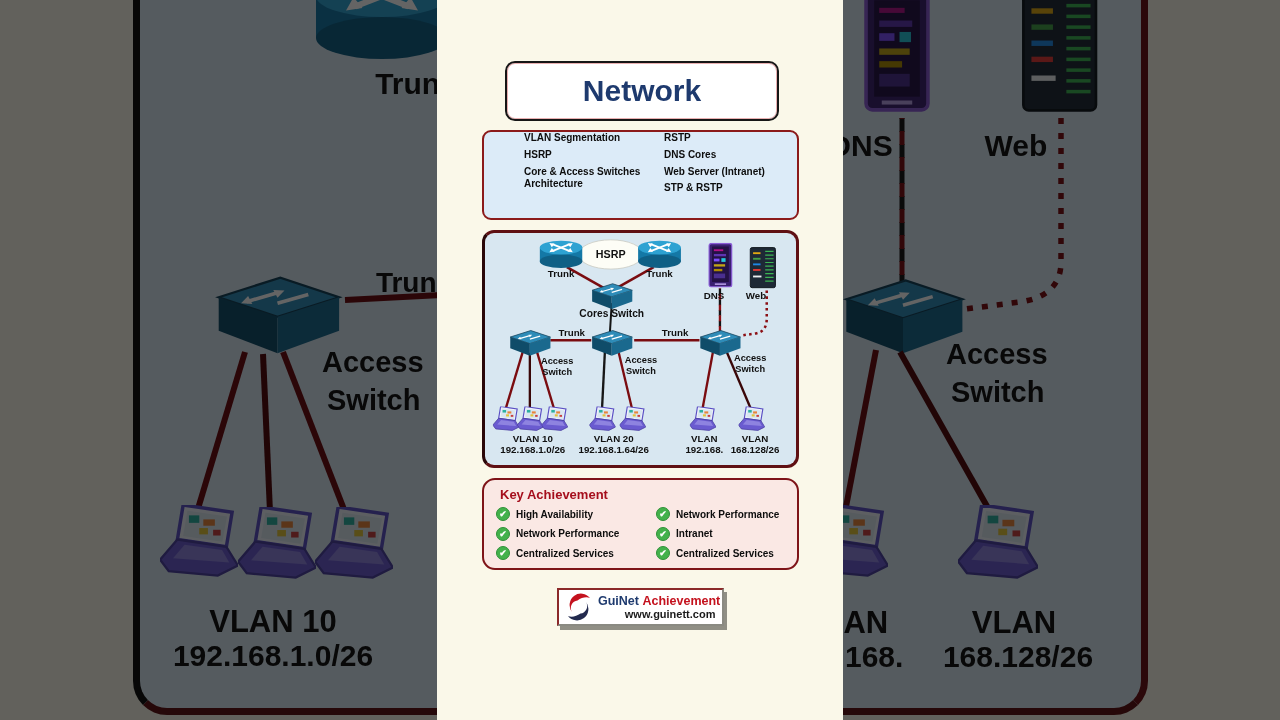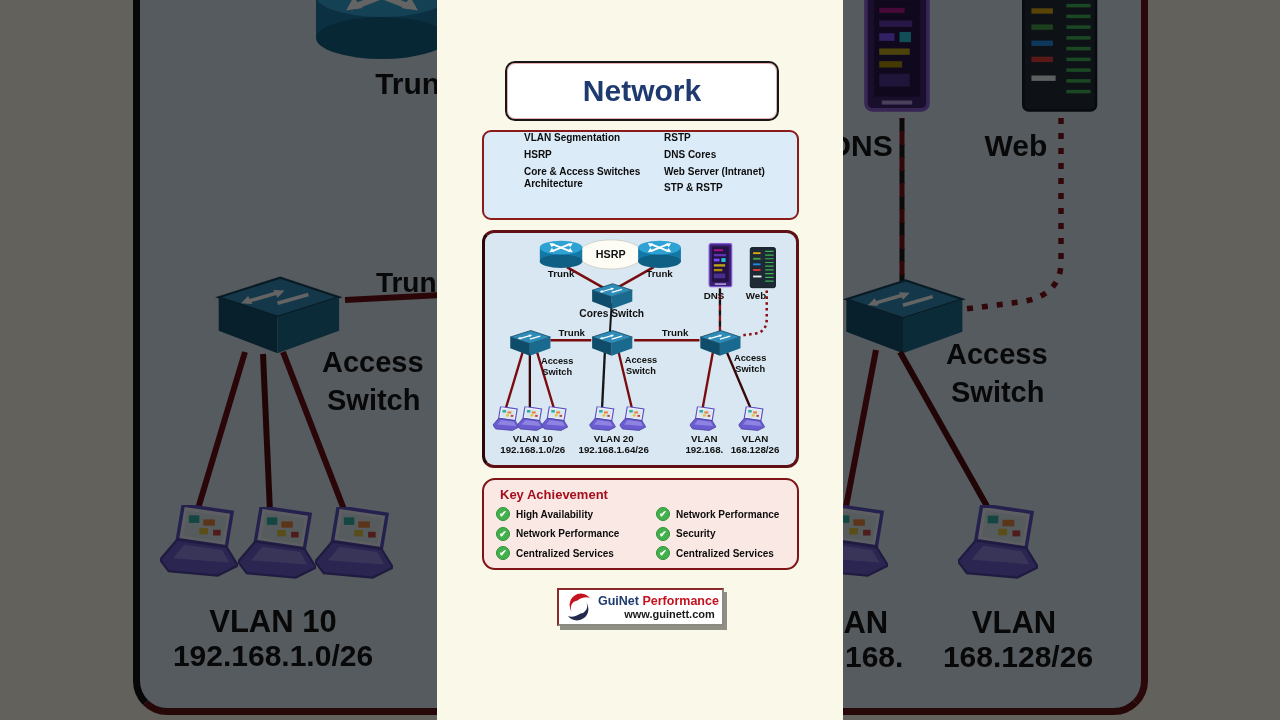--- a/index.html
+++ b/index.html
@@ -293,34 +293,34 @@
           <span class="key-label">Centralized Services</span>
         </div>
       </div>
       <div class="key-col">
         <div class="key-row">
           <span class="chk">✔</span>
           <span class="key-label">Network Performance</span>
         </div>
         <div class="key-row">
           <span class="chk">✔</span>
-          <span class="key-label">Security</span>
+          <span class="key-label">Intranet</span>
         </div>
         <div class="key-row">
           <span class="chk">✔</span>
           <span class="key-label">Centralized Services</span>
         </div>
       </div>
     </div>
   </div>
 
   <div class="logo-box">
     <svg class="logo-mark" width="30" height="32" viewBox="0 0 30 32">
       <path d="M26,7 A11,11 0 1 0 8,21 A7.5,7.5 0 0 1 13.5,9.5 C17.5,6.5 22.5,5.5 26,7 Z" fill="#C4121E"></path>
       <path d="M4,25 A11,11 0 1 0 22,11 A7.5,7.5 0 0 1 16.5,22.5 C12.5,25.5 7.5,26.5 4,25 Z" fill="#232A4E"></path>
     </svg>
     <div class="logo-text">
-      <div class="logo-line1"><span class="brand-blue">GuiNet</span>&nbsp;<span class="brand-red">Performance</span></div>
+      <div class="logo-line1"><span class="brand-blue">GuiNet</span>&nbsp;<span class="brand-red">Achievement</span></div>
       <div class="logo-line2">www.guinett.com</div>
     </div>
   </div>
 
 </div>
 
 </body></html>

